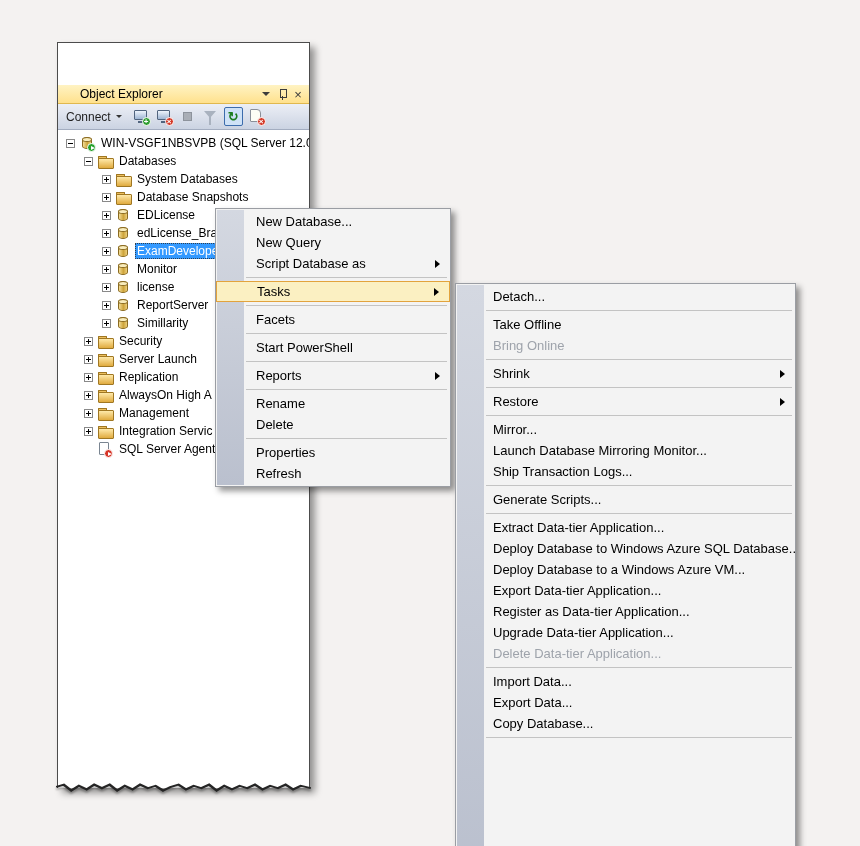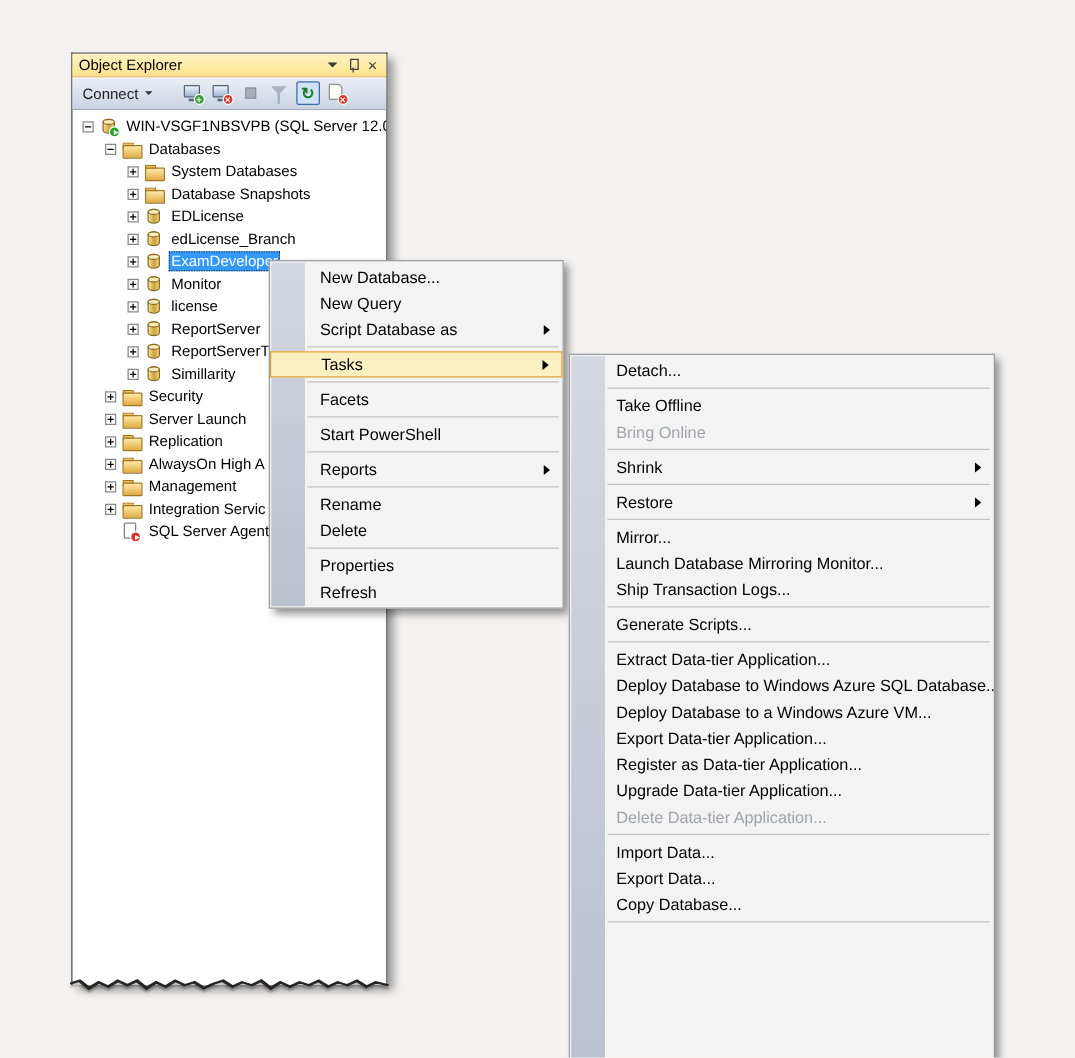--- a/index.html
+++ b/index.html
@@ -15,37 +15,37 @@
     position:absolute; left:57px; top:42px; width:253px; height:746px;
     background:#ffffff;
     border:1px solid #4c4c4c; border-bottom:none;
     box-shadow:5px 5px 7px rgba(0,0,0,.40);
   }
   .titlebar {
     height:19px;
     background:linear-gradient(#fff3c3, #ffe18d);
     border-bottom:1px solid #e0b84f;
     display:flex; align-items:center;
-    padding:0 3px 0 5px;
-    font-size:12px; color:#000;
+    padding:0 3px 0 22px;
+    font-size:12px; color:#000;margin-top:42px;
   }
   .titlebar .title { flex:1; white-space:nowrap; overflow:hidden; }
   .win-btn { width:16px; height:15px; display:flex; align-items:center; justify-content:center; color:#3c3c3c; }
   .chev-down { width:0; height:0; border-left:4px solid transparent; border-right:4px solid transparent; border-top:4px solid #3c3c3c; }
   .pin { position:relative; width:9px; height:13px; }
   .pin::before { content:""; position:absolute; left:2px; top:1px; width:5px; height:7px; border:1px solid #3c3c3c; background:transparent; }
   .pin::after  { content:""; position:absolute; left:4px; top:8px; width:1px; height:4px; background:#3c3c3c; }
   .close-x { font-size:13px; line-height:13px; color:#3c3c3c; }
 
   .toolbar {
     height:26px;
     background:linear-gradient(#eceff6, #cbd3e2);
     border-bottom:1px solid #a3adc0;
     display:flex; align-items:center;
-    padding:0 4px; gap:17px;
+    padding:0 4px; gap:4px;
     font-size:12px; color:#1e1e1e;
   }
   .connect-btn { display:flex; align-items:center; gap:5px; padding:2px 6px 2px 4px; }
   .connect-btn .chev { width:0;height:0;border-left:3.5px solid transparent;border-right:3.5px solid transparent;border-top:3.5px solid #333; }
   .tb-icon { position:relative; width:19px; height:19px; flex:none; }
   .mon { position:absolute; left:2px; top:3px; width:13px; height:10px; background:linear-gradient(#eef4fc,#9fb6d4); border:1px solid #51647e; border-radius:1px; }
   .mon::after { content:""; position:absolute; left:3px; bottom:-4px; width:5px; height:2px; background:#51647e; }
   .bdg { position:absolute; right:0; bottom:0; width:9px; height:9px; border-radius:50%; border:1px solid #fff;
          display:flex; align-items:center; justify-content:center; font-size:8px; line-height:8px; color:#fff; font-weight:bold; }
   .bdg.green { background:#2f9e33; }
@@ -240,28 +240,20 @@
           <span class="cyl"></span>
         </span>
         <span class="label">ReportServer</span>
       </div>
       <div class="tree-row">
         <span class="indent" style="width: 44px;"></span>
         <span class="expand plus"></span>
         <span class="icon database">
           <span class="cyl"></span>
         </span>
-        <span class="label">ReportServerT</span>
-      </div>
-      <div class="tree-row">
-        <span class="indent" style="width: 44px;"></span>
-        <span class="expand plus"></span>
-        <span class="icon database">
-          <span class="cyl"></span>
-        </span>
         <span class="label">Simillarity</span>
       </div>
       <div class="tree-row">
         <span class="indent" style="width: 26px;"></span>
         <span class="expand plus"></span>
         <span class="icon folder"></span>
         <span class="label">Security</span>
       </div>
       <div class="tree-row">
         <span class="indent" style="width: 26px;"></span>

